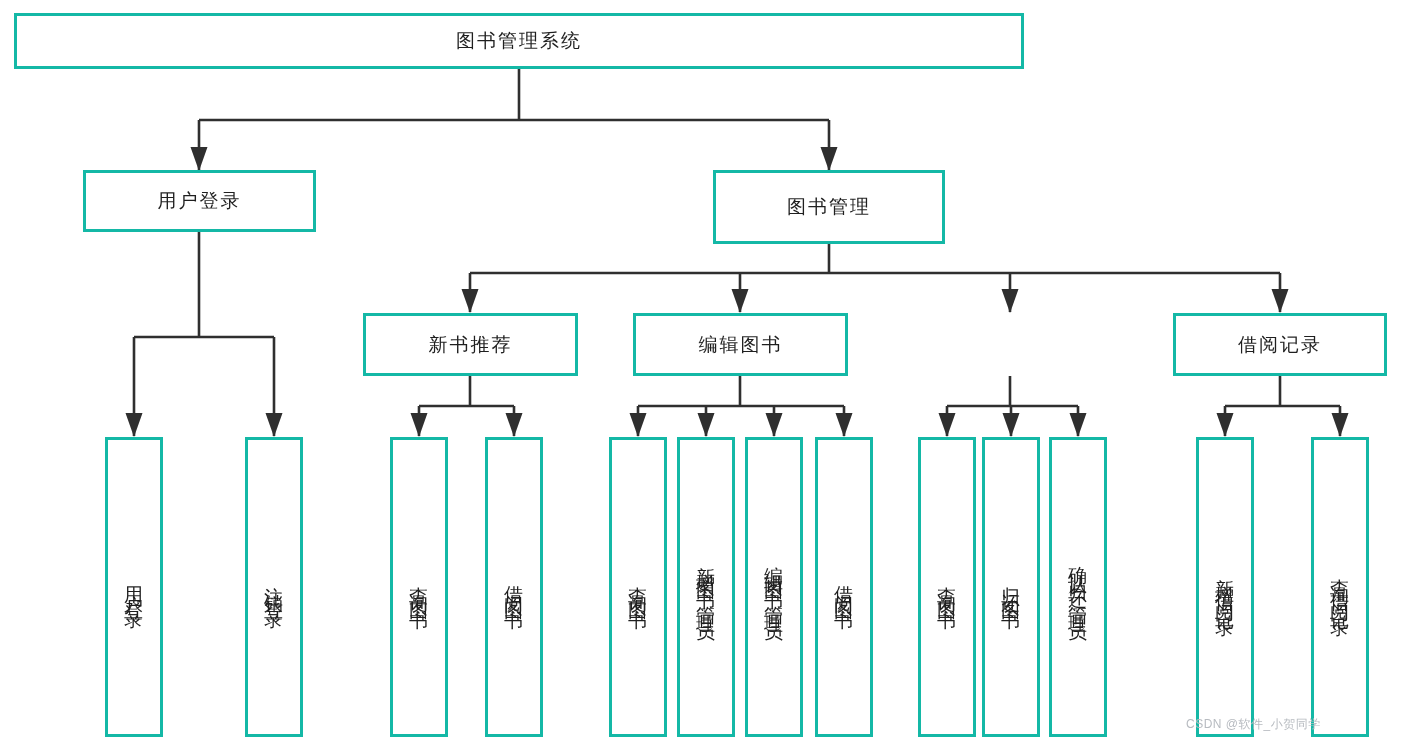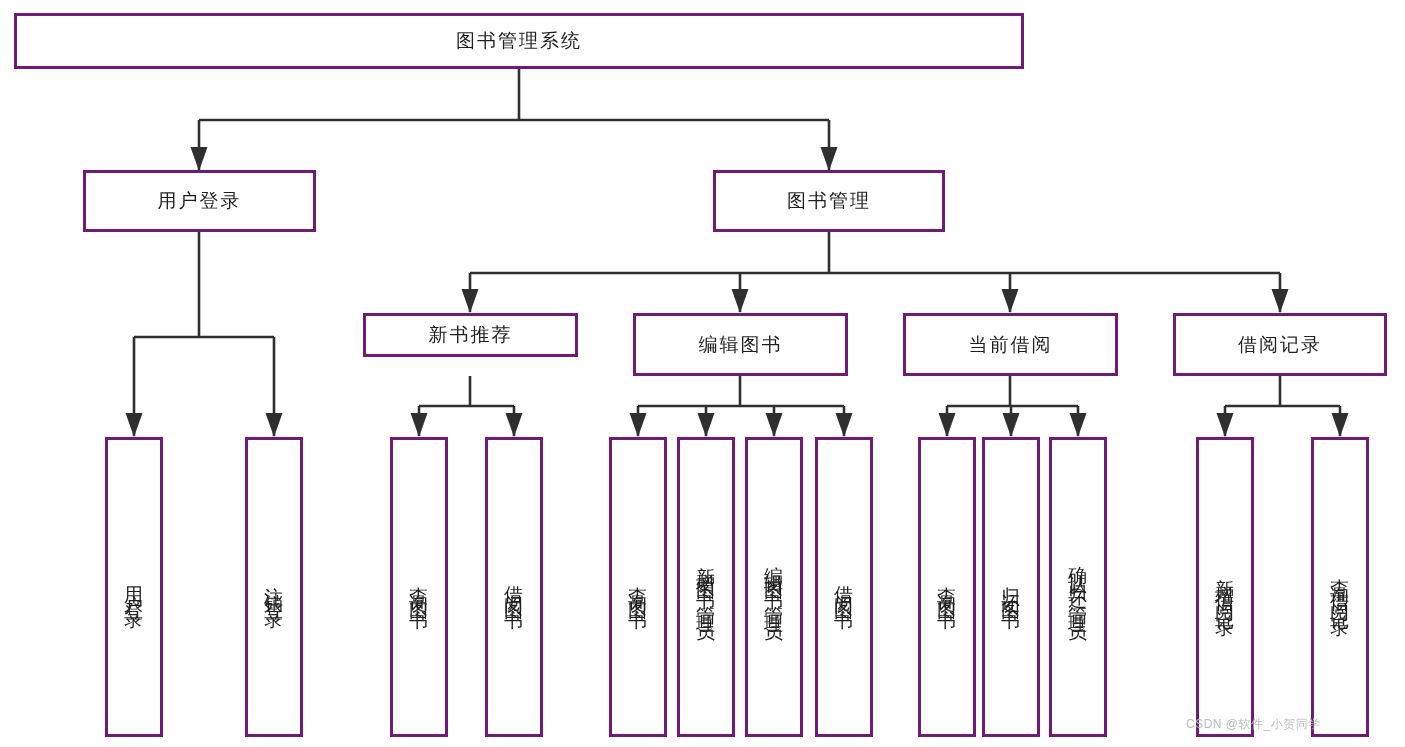--- a/index.html
+++ b/index.html
@@ -17,21 +17,21 @@
   }
   #wires {
     position: absolute;
     left: 0; top: 0;
     width: 1405px; height: 747px;
     pointer-events: none;
   }
   .box {
     position: absolute;
     box-sizing: border-box;
-    border: 3px solid #701a75;
+    border: 3px solid #14b8a6;
     background: #ffffff;
     display: flex;
     align-items: center;
     justify-content: center;
     color: #1f1f1f;
     font-size: 19px;
     z-index: 2;
   }
   .box span {
     display: block;
@@ -101,32 +101,29 @@
     </g>
   </svg>
 
   <div class="box" style="left:14px; top:13px; width:1010px; height:56px;">
     <span>图书管理系统</span>
   </div>
 
   <div class="box" style="left:83px; top:170px; width:233px; height:62px;">
     <span>用户登录</span>
   </div>
-  <div class="box" style="left:713px; top:170px; width:232px; height:62px;">
+  <div class="box" style="left:713px; top:170px; width:232px; height:74px;">
     <span>图书管理</span>
   </div>
 
-  <div class="box" style="left:363px; top:313px; width:215px; height:44px;">
+  <div class="box" style="left:363px; top:313px; width:215px; height:63px;">
     <span>新书推荐</span>
   </div>
   <div class="box" style="left:633px; top:313px; width:215px; height:63px;">
     <span>编辑图书</span>
-  </div>
-  <div class="box" style="left:903px; top:313px; width:215px; height:63px;">
-    <span>当前借阅</span>
   </div>
   <div class="box" style="left:1173px; top:313px; width:214px; height:63px;">
     <span>借阅记录</span>
   </div>
 
   <div class="box v" style="left:105px; top:437px; width:58px; height:300px;">
     <span>用户登录</span>
   </div>
   <div class="box v" style="left:245px; top:437px; width:58px; height:300px;">
     <span>注销登录</span>

